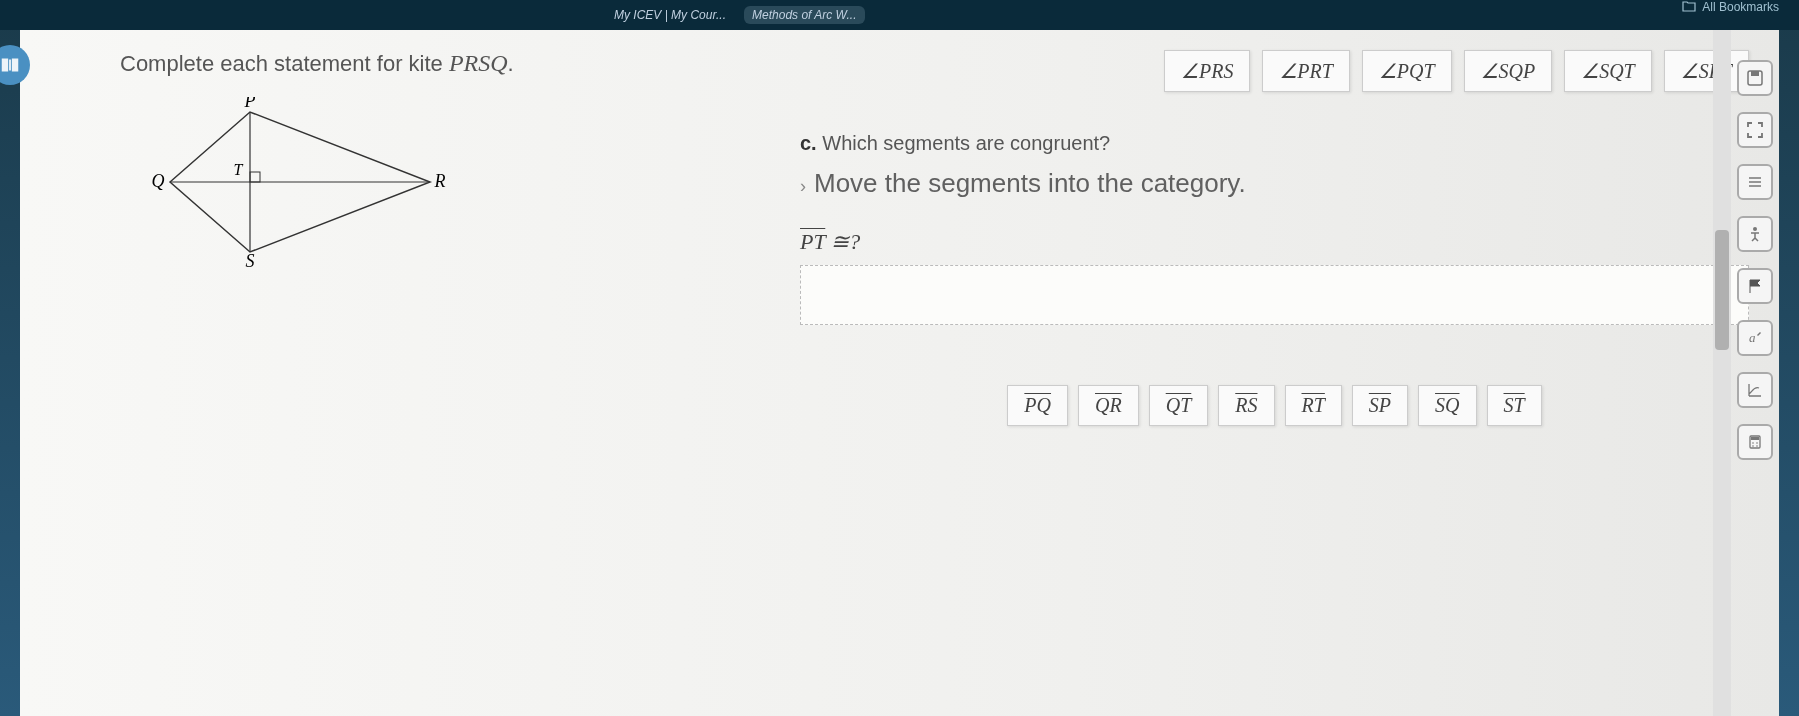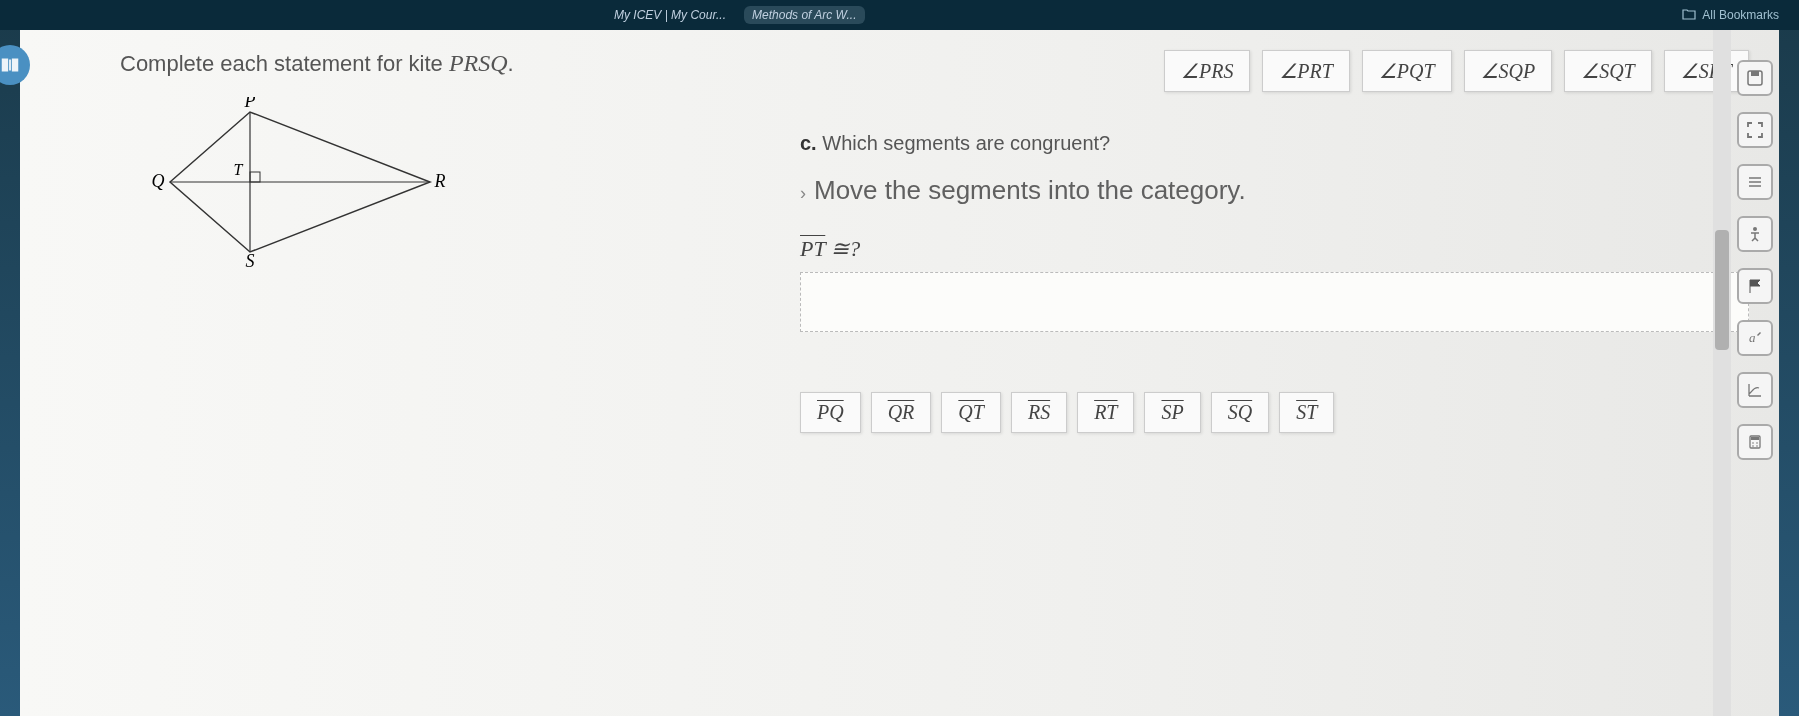--- a/index.html
+++ b/index.html
@@ -8,21 +8,20 @@
       background: linear-gradient(to bottom, #1a3a4a 0%, #2a5a7a 100%);
       width: 1799px;
       height: 716px;
       overflow: hidden;
       position: relative;
     }
     .browser-bar {
       height: 30px;
       background: #0a2a3a;
       display: flex;
-      align-items: center;
       justify-content: flex-end;
       padding: 0 20px;
       color: #a0c0d0;
       font-size: 12px;
     }
     .browser-tabs {
       position: absolute;
       top: 0;
       left: 600px;
       display: flex;
@@ -106,21 +105,21 @@
       padding: 10px 0;
     }
     .question-label {
       font-size: 20px;
       color: #555;
     }
     .question-label b { color: #333; }
     .move-instruction {
       font-size: 26px;
       color: #606060;
-      margin-top: 20px;
+      margin-top: 13px;
       margin-bottom: 30px;
     }
     .move-instruction .chevron { color: #888; font-size: 18px; margin-right: 8px; }
     .target-label {
       font-family: 'Times New Roman', serif;
       font-style: italic;
       font-size: 22px;
       color: #444;
       margin-bottom: 10px;
     }
@@ -132,21 +131,21 @@
       border: 1px dashed #bbb;
       height: 60px;
       width: 100%;
       background: #fcfcfa;
       margin-bottom: 60px;
     }
     .segment-chips {
       display: flex;
       flex-wrap: wrap;
       gap: 10px;
-      justify-content: flex-start;
+      justify-content: center;
     }
     .side-toolbar {
       position: absolute;
       right: 0;
       top: 10px;
       width: 48px;
       display: flex;
       flex-direction: column;
       gap: 16px;
       align-items: center;

